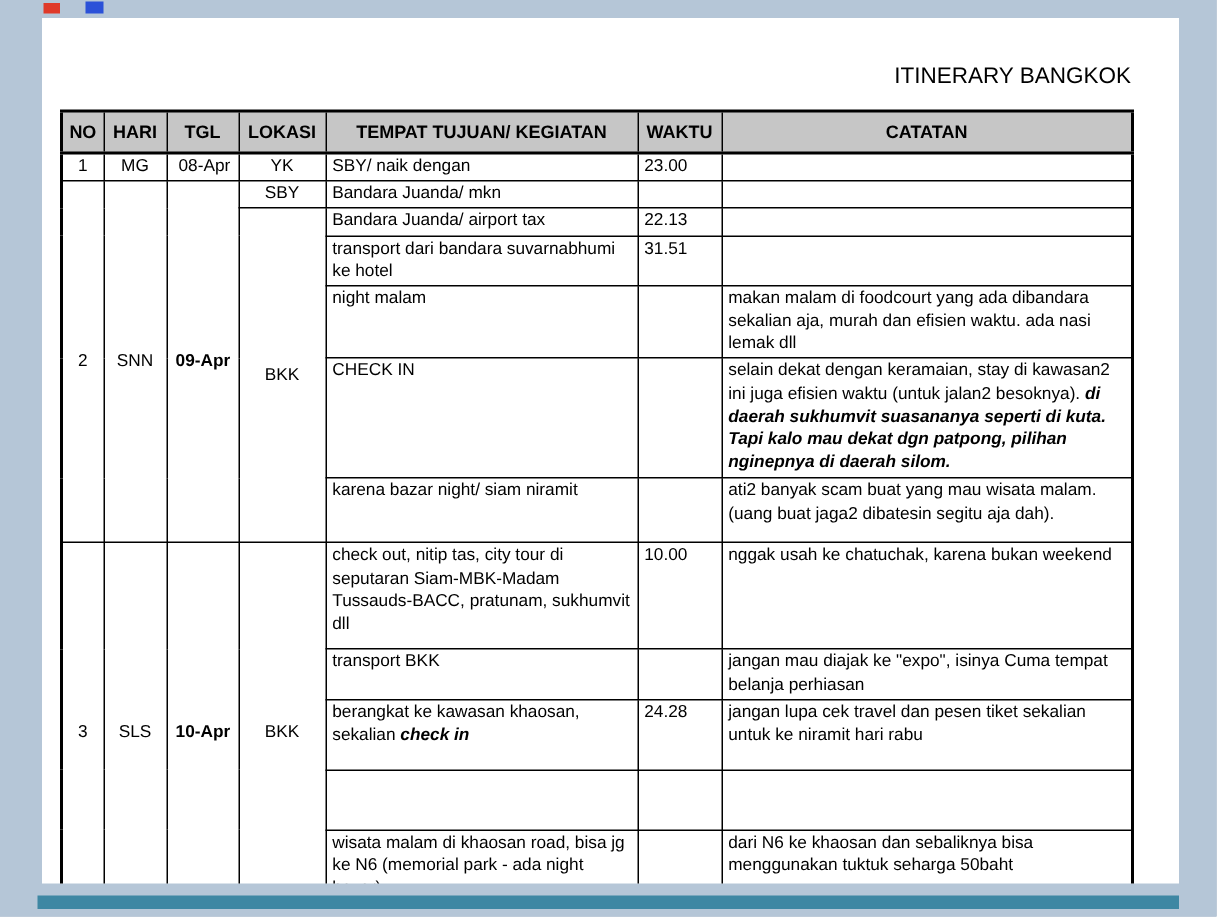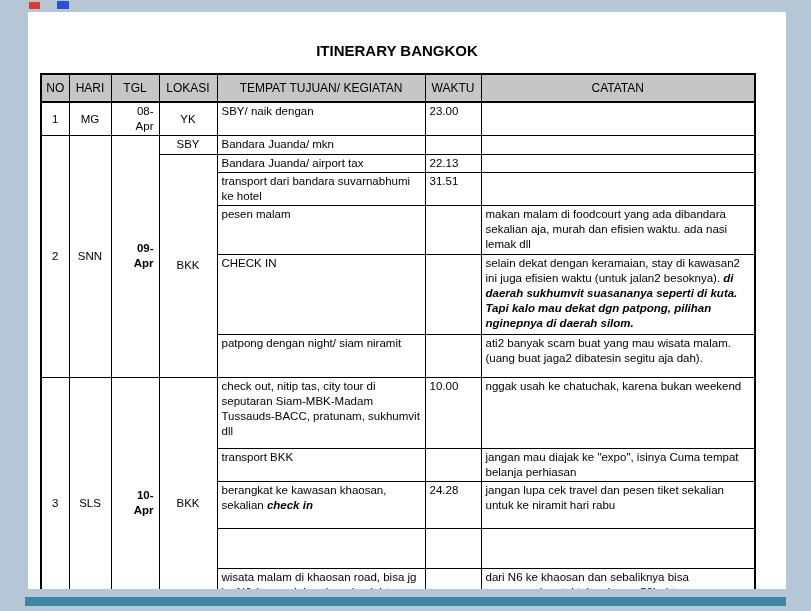--- a/index.html
+++ b/index.html
@@ -26,57 +26,57 @@
   }
   .bottom-bar {
     position: absolute;
     left: 25px; top: 597px;
     width: 761px; height: 9px;
     background: #3e87a3;
   }
   .title {
     width: 714px;
     margin: 30px 0 14px 12px;
-    text-align: center;
+    text-align: right;
     font-size: 15px;
-    font-weight: bold;
+    font-weight: normal;
     color: #000;
   }
   table.itinerary {
     border-collapse: collapse;
     table-layout: fixed;
     width: 714px;
     margin-left: 12px;
     border: 2px solid #000;
   }
   .itinerary th {
     background: #c6c6c6;
     border: 1px solid #000;
     border-top: 2px solid #000;
     border-bottom: 2px solid #000;
     font-size: 12px;
-    font-weight: normal;
+    font-weight: bold;
     text-align: center;
     vertical-align: middle;
     padding: 2px;
     color: #000;
   }
   .itinerary td {
     border: 1px solid #000;
     font-size: 11.5px;
     line-height: 1.32;
     padding: 1px 4px;
     vertical-align: top;
     color: #000;
     overflow: hidden;
     word-wrap: break-word;
   }
   td.ctr { text-align: center; vertical-align: middle; }
   td.mid { vertical-align: middle; font-weight: bold; }
-  td.rgt { text-align: right; padding-right: 5px; padding-left: 20px; }
+  td.rgt { text-align: right; padding-right: 5px; }
   td.wak { }
   .it { font-style: italic; font-weight: bold; }
 </style>
 </head>
 <body>
 
 <div class="frame">
   <div class="mark-red"></div>
   <div class="mark-blue"></div>
 
@@ -129,33 +129,33 @@
         <td>Bandara Juanda/ airport tax</td>
         <td class="wak">22.13</td>
         <td></td>
       </tr>
       <tr style="height:33px">
         <td>transport dari bandara suvarnabhumi ke hotel</td>
         <td class="wak">31.51</td>
         <td></td>
       </tr>
       <tr style="height:44px">
-        <td>pesen malam</td>
+        <td>night malam</td>
         <td class="wak"></td>
         <td>makan malam di foodcourt yang ada dibandara sekalian aja, murah dan efisien waktu. ada nasi lemak dll</td>
       </tr>
       <tr style="height:80px">
         <td>CHECK IN</td>
         <td class="wak"></td>
         <td>
           <span>selain dekat dengan keramaian, stay di kawasan2 ini juga efisien waktu (untuk jalan2 besoknya). </span><span class="it">di daerah sukhumvit suasananya seperti di kuta. Tapi kalo mau dekat dgn patpong, pilihan nginepnya di daerah silom.</span>
         </td>
       </tr>
       <tr style="height:43px">
-        <td>patpong dengan night/ siam niramit</td>
+        <td>karena bazar night/ siam niramit</td>
         <td class="wak"></td>
         <td>ati2 banyak scam buat yang mau wisata malam. (uang buat jaga2 dibatesin segitu aja dah).</td>
       </tr>
 
       <tr style="height:71px">
         <td class="ctr" rowspan="5">3</td>
         <td class="ctr" rowspan="5">SLS</td>
         <td class="mid rgt" rowspan="5">10-Apr</td>
         <td class="ctr" rowspan="5">BKK</td>
         <td>check out, nitip tas, city tour di seputaran Siam-MBK-Madam Tussauds-BACC, pratunam, sukhumvit dll</td>

